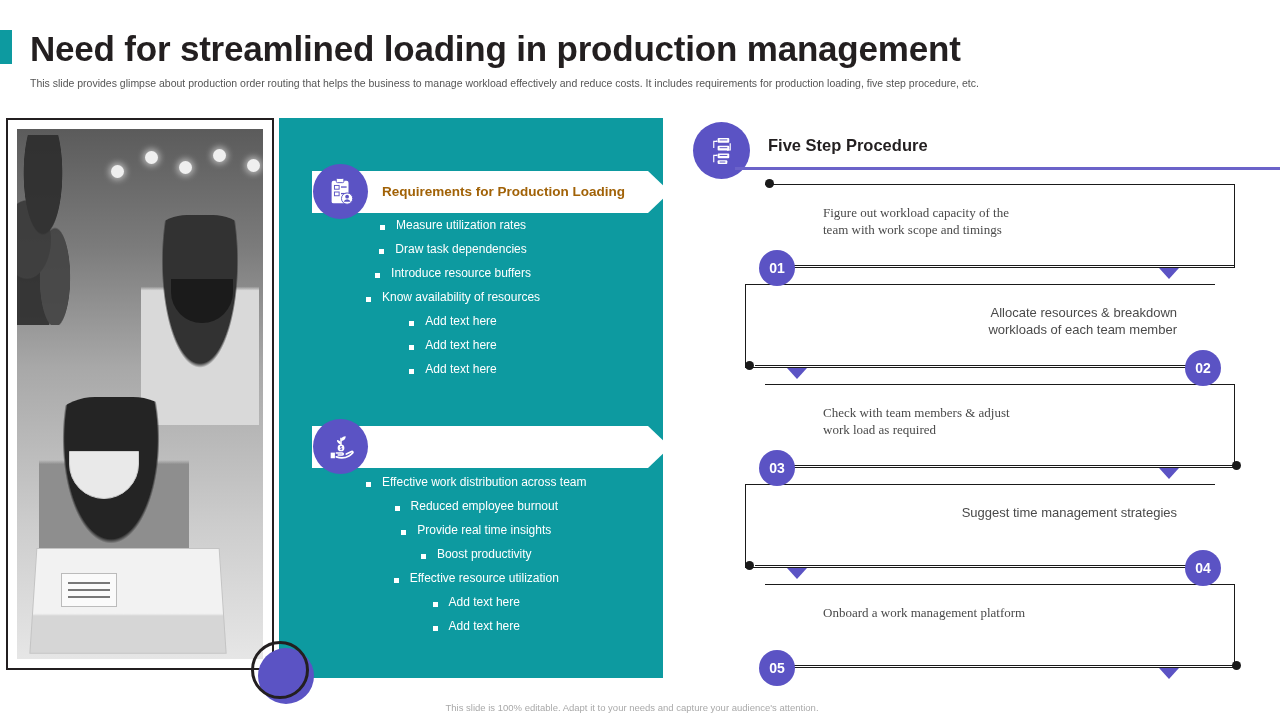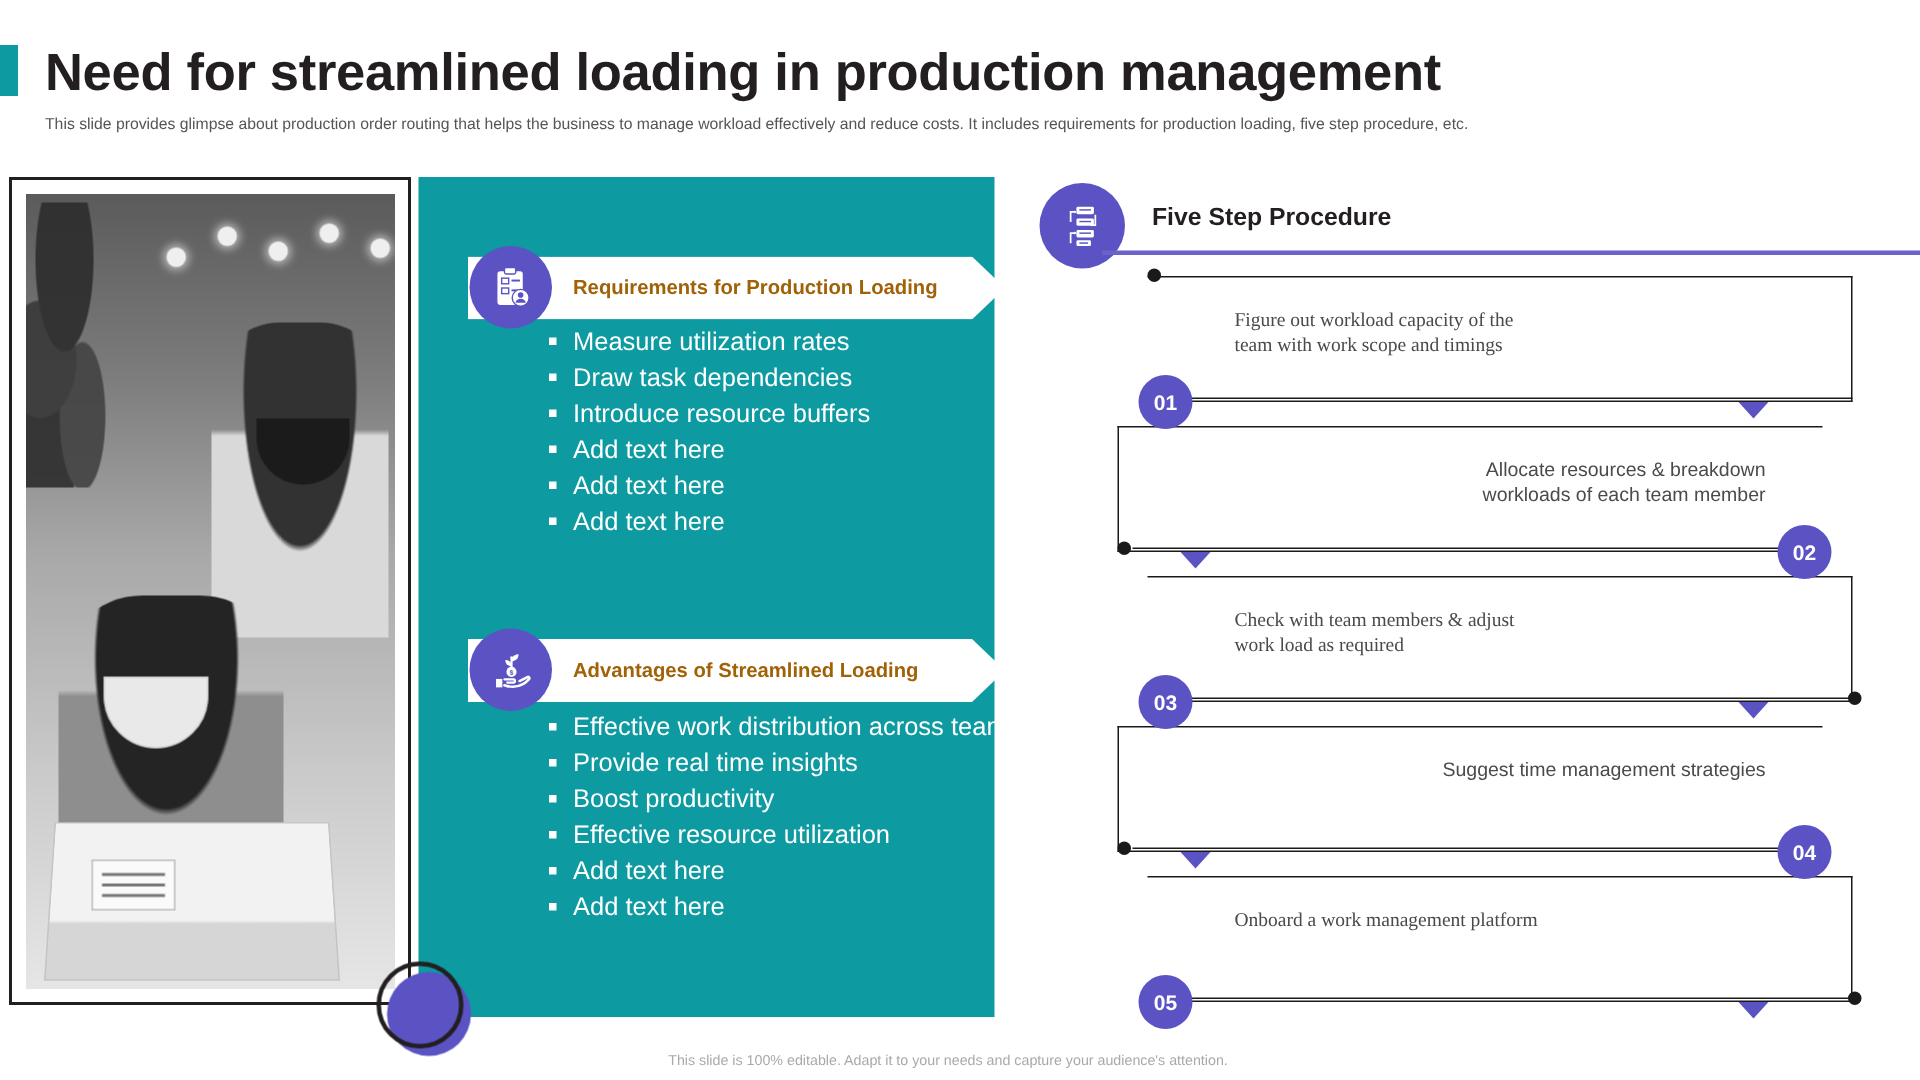--- a/index.html
+++ b/index.html
@@ -101,21 +101,21 @@
   .banner-icon {
     position: absolute; left: 17px; top: -7px; width: 55px; height: 55px;
     border-radius: 50%; background: #5b53c4;
     display: flex; align-items: center; justify-content: center;
   }
   .banner-icon svg { width: 30px; height: 30px; }
 
   .bullets { position: absolute; left: 86px; }
   .bullet-row {
     display: flex; align-items: flex-start; height: 24px;
-    font-size: 17px; color: #ffffff;
+    font-size: 12px; color: #ffffff; justify-content: center;
   }
   .bullet-sq {
     width: 5px; height: 5px; background: #ffffff; margin-right: 11px;
     margin-top: 7px; flex: 0 0 auto;
   }
 
   
   .fsp-icon {
     position: absolute; left: 693px; top: 122px; width: 57px; height: 57px;
     border-radius: 50%; background: #5b53c4;
@@ -244,20 +244,24 @@
     <div class="bullet-row">
         <span class="bullet-sq"></span>
         <span>Draw task dependencies</span>
       </div>
     <div class="bullet-row">
         <span class="bullet-sq"></span>
         <span>Introduce resource buffers</span>
       </div>
     <div class="bullet-row">
         <span class="bullet-sq"></span>
+        <span>Know availability of resources</span>
+      </div>
+    <div class="bullet-row">
+        <span class="bullet-sq"></span>
         <span>Add text here</span>
       </div>
     <div class="bullet-row">
         <span class="bullet-sq"></span>
         <span>Add text here</span>
       </div>
     <div class="bullet-row">
         <span class="bullet-sq"></span>
         <span>Add text here</span>
       </div>
@@ -270,27 +274,30 @@
         <path d="M16 14V6" stroke="#fff" stroke-width="1.6"></path>
         <path d="M16 9c0-3 2.5-4.5 5-4.5C21 8 18.5 9.5 16 9.5z" fill="#fff"></path>
         <path d="M16 12.5c0-2.6-2.2-4-4.4-4 0 3 2.2 4.4 4.4 4.4z" fill="#fff"></path>
         <circle cx="16" cy="17" r="3.6" fill="#fff"></circle>
         <text x="16" y="19.2" font-size="5" text-anchor="middle" fill="#5b53c4" font-family="Liberation Sans, sans-serif" font-weight="bold">$</text>
         <path d="M5 22h4.5v6H5z" fill="#fff"></path>
         <path d="M11 26.5c4.5 1.6 9 1.6 13.5-1 1.6-.9 3-2.2 4-3.3.7-.8-.2-2-1.2-1.5l-5.6 2.8" stroke="#fff" stroke-width="1.8" fill="none" stroke-linecap="round"></path>
         <path d="M11 22.3h6.4c1.4 0 1.4 2.3 0 2.3H13" stroke="#fff" stroke-width="1.6" fill="none" stroke-linecap="round"></path>
       </svg>
     </div>
-    <div class="banner-label">Advantages of Streamlined Loading</div>
   </div>
 
   <div class="bullets" style="left:366px; top:475px;">
     <div class="bullet-row">
         <span class="bullet-sq"></span>
         <span>Effective work distribution across team</span>
+      </div>
+    <div class="bullet-row">
+        <span class="bullet-sq"></span>
+        <span>Reduced employee burnout</span>
       </div>
     <div class="bullet-row">
         <span class="bullet-sq"></span>
         <span>Provide real time insights</span>
       </div>
     <div class="bullet-row">
         <span class="bullet-sq"></span>
         <span>Boost productivity</span>
       </div>
     <div class="bullet-row">

